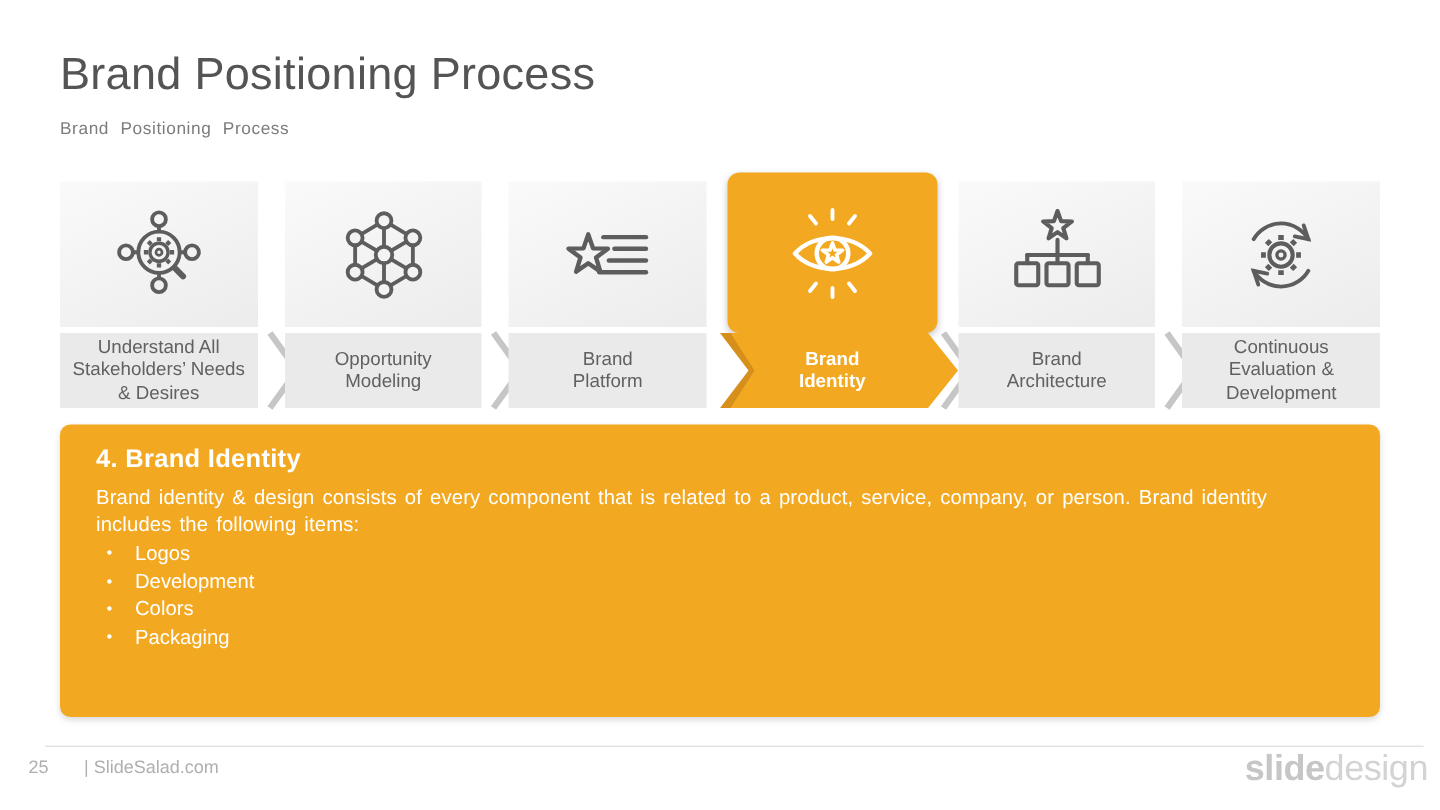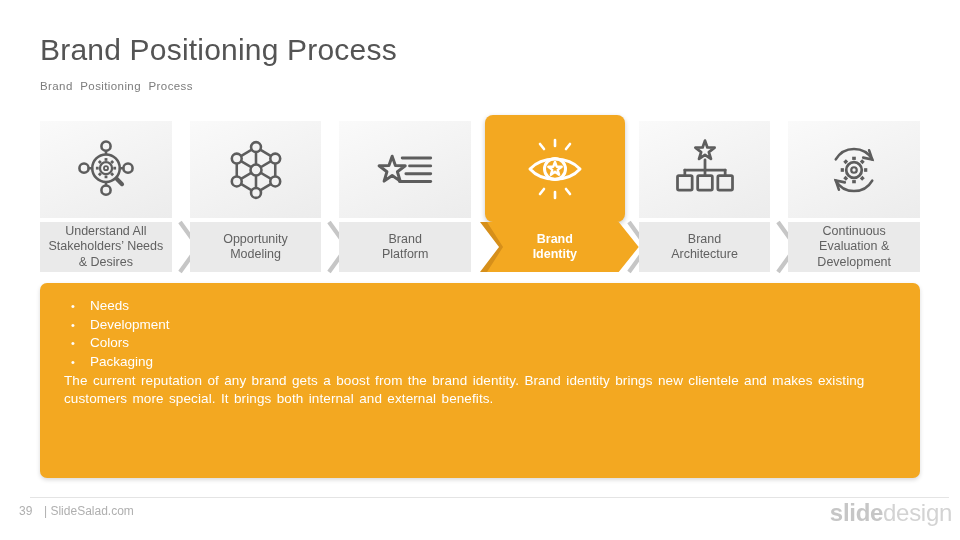--- a/index.html
+++ b/index.html
@@ -40,21 +40,21 @@
         padding:13px 24px;box-sizing:border-box;}
   .detail .heading{font-size:17px;font-weight:bold;margin:0 0 7px 0;letter-spacing:.2px;}
   .detail .para{font-size:13.5px;line-height:18px;word-spacing:1.5px;letter-spacing:.1px;}
   .bullets{margin:1px 0;}
   .bullet{display:flex;font-size:13.5px;line-height:18.5px;word-spacing:1.5px;}
   .bullet .dot{width:10px;margin-left:4px;margin-right:12px;text-align:center;font-size:11px;}
 
   
   .footer-line{position:absolute;left:30px;right:38px;top:497px;height:1px;background:#E4E4E4;}
   .page-num{position:absolute;left:19px;top:504px;font-size:12px;color:#AFAFAF;}
-  .site{position:absolute;left:44px;top:504px;font-size:12px;color:#AFAFAF;text-align:center;}
+  .site{position:absolute;left:56px;top:504px;font-size:12px;color:#AFAFAF;text-align:center;}
   .logo{position:absolute;right:35px;top:499px;font-size:24px;letter-spacing:-.3px;}
   .logo .bold{font-weight:bold;color:#C6C6C6;text-align:center;}
   .logo .light{font-weight:normal;color:#D3D3D3;}
 
   svg{display:block;}
 </style>
 </head>
 <body>
 
 <div class="slide">
@@ -242,39 +242,40 @@
         </span>
       </div>
       <div class="band">Continuous
 Evaluation &amp;
 Development</div>
     </div>
 
   </div>
 
   <div class="detail">
+    <div class="heading">4. Brand Identity</div>
+    <div class="para">Brand identity &amp; design consists of every component that is related to a product, service, company, or person. Brand identity includes the following items:</div>
     <div class="bullets">
       <div class="bullet">
         <span class="dot">•</span>
-        <span>Needs</span>
+        <span>Logos</span>
       </div>
       <div class="bullet">
         <span class="dot">•</span>
         <span>Development</span>
       </div>
       <div class="bullet">
         <span class="dot">•</span>
         <span>Colors</span>
       </div>
       <div class="bullet">
         <span class="dot">•</span>
         <span>Packaging</span>
       </div>
     </div>
-    <div class="para">The current reputation of any brand gets a boost from the brand identity. Brand identity brings new clientele and makes existing customers more special. It brings both internal and external benefits.</div>
   </div>
 
   <div class="footer-line"></div>
-  <div class="page-num">39</div>
+  <div class="page-num">25</div>
   <div class="site">| SlideSalad.com</div>
   <div class="logo"><span class="bold">slide</span><span class="light">design</span></div>
 
 </div>
 
 </body></html>

